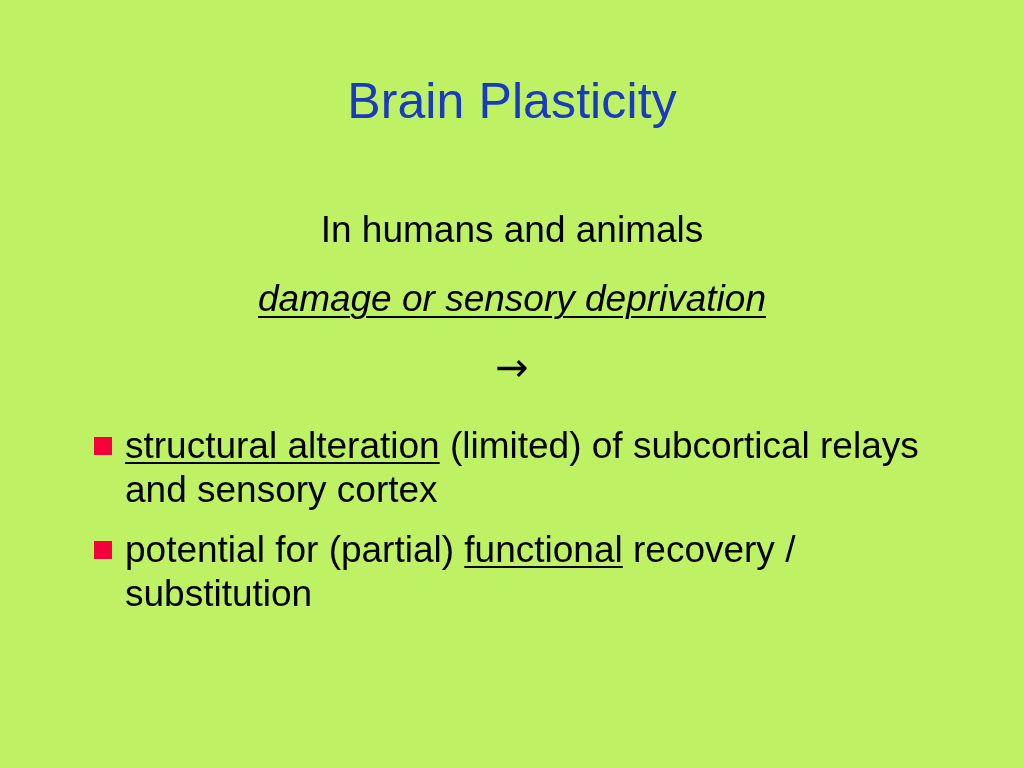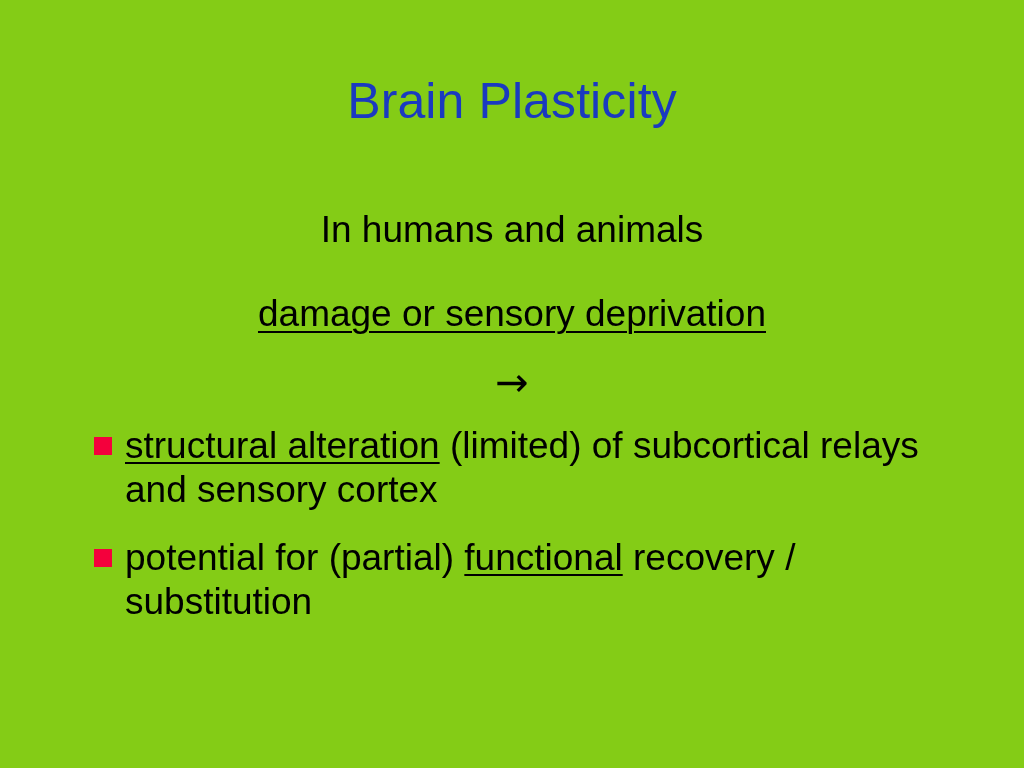--- a/index.html
+++ b/index.html
@@ -14,21 +14,21 @@
     overflow: hidden;
     font-family: "Liberation Sans", sans-serif;
     color: #000000;
     -webkit-font-smoothing: antialiased;
   }
 
   .slide {
     position: relative;
     width: 1024px;
     height: 768px;
-    background: #84cc16;
+    background: #bef264;
     box-sizing: border-box;
   }
 
   
   .slide-title {
     position: absolute;
     left: 0;
     top: 76px;
     width: 1024px;
     text-align: center;
@@ -58,21 +58,22 @@
     color: #000000;
     white-space: nowrap;
   }
 
   .center-line.line-humans {
     margin: 0;
     padding: 0;
   }
 
   .center-line.line-deprivation {
-    margin-top: 47px;
+    margin-top: 32px;
+    font-style: italic;
     text-decoration: underline;
     text-underline-offset: 5px;
     text-decoration-thickness: 2px;
   }
 
   .center-line.line-arrow {
     margin-top: 30px;
     font-size: 40px;
     letter-spacing: 0;
   }
@@ -88,21 +89,21 @@
   .bullet-list {
     position: absolute;
     left: 93px;
     top: 424px;
     width: 890px;
   }
 
   .bullet-item {
     position: relative;
     padding-left: 32px;
-    margin-bottom: 25px;
+    margin-bottom: 17px;
     font-family: "Liberation Sans", sans-serif;
     font-size: 37px;
     line-height: 1.18;
     color: #000000;
   }
 
   .bullet-item:last-child {
     margin-bottom: 16px;
   }
 

